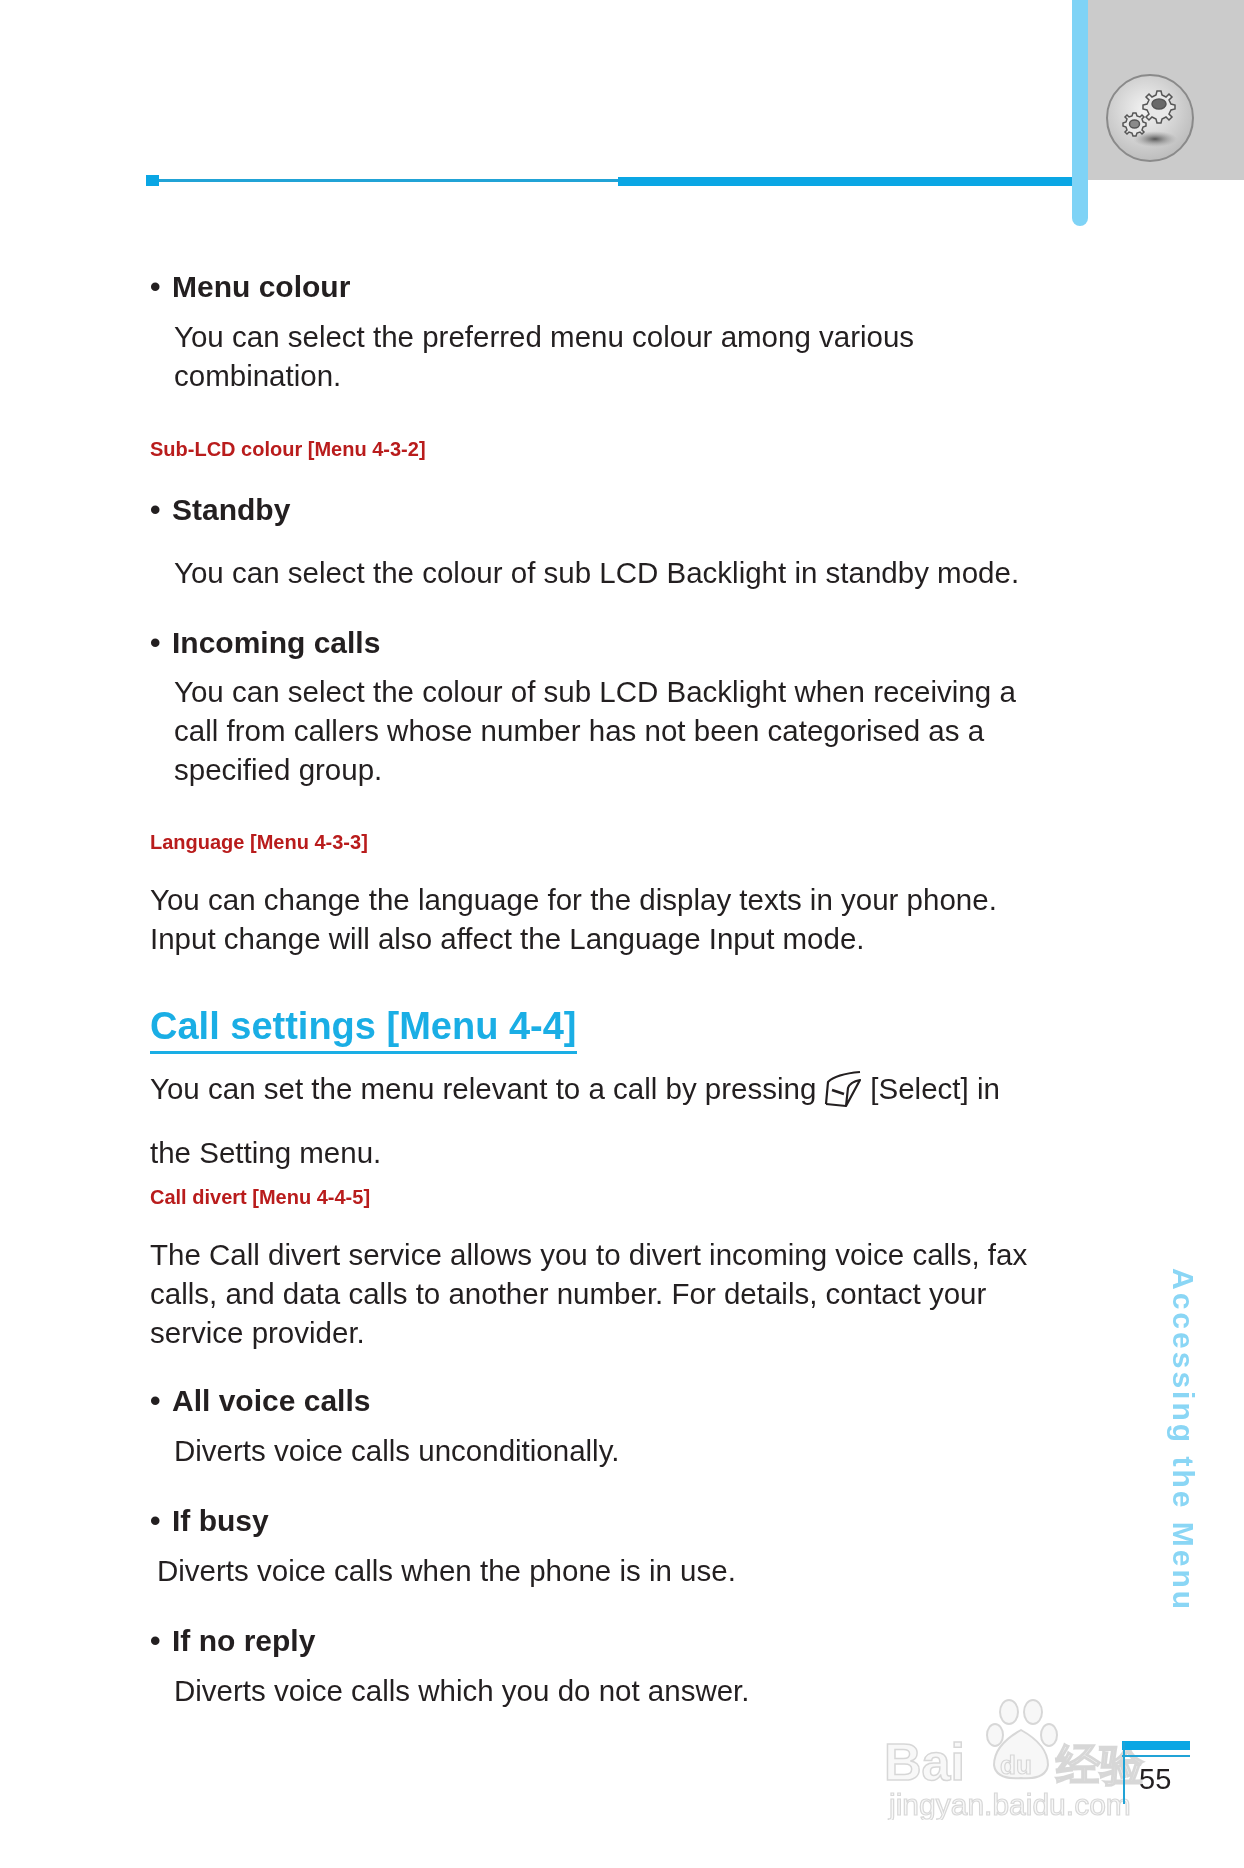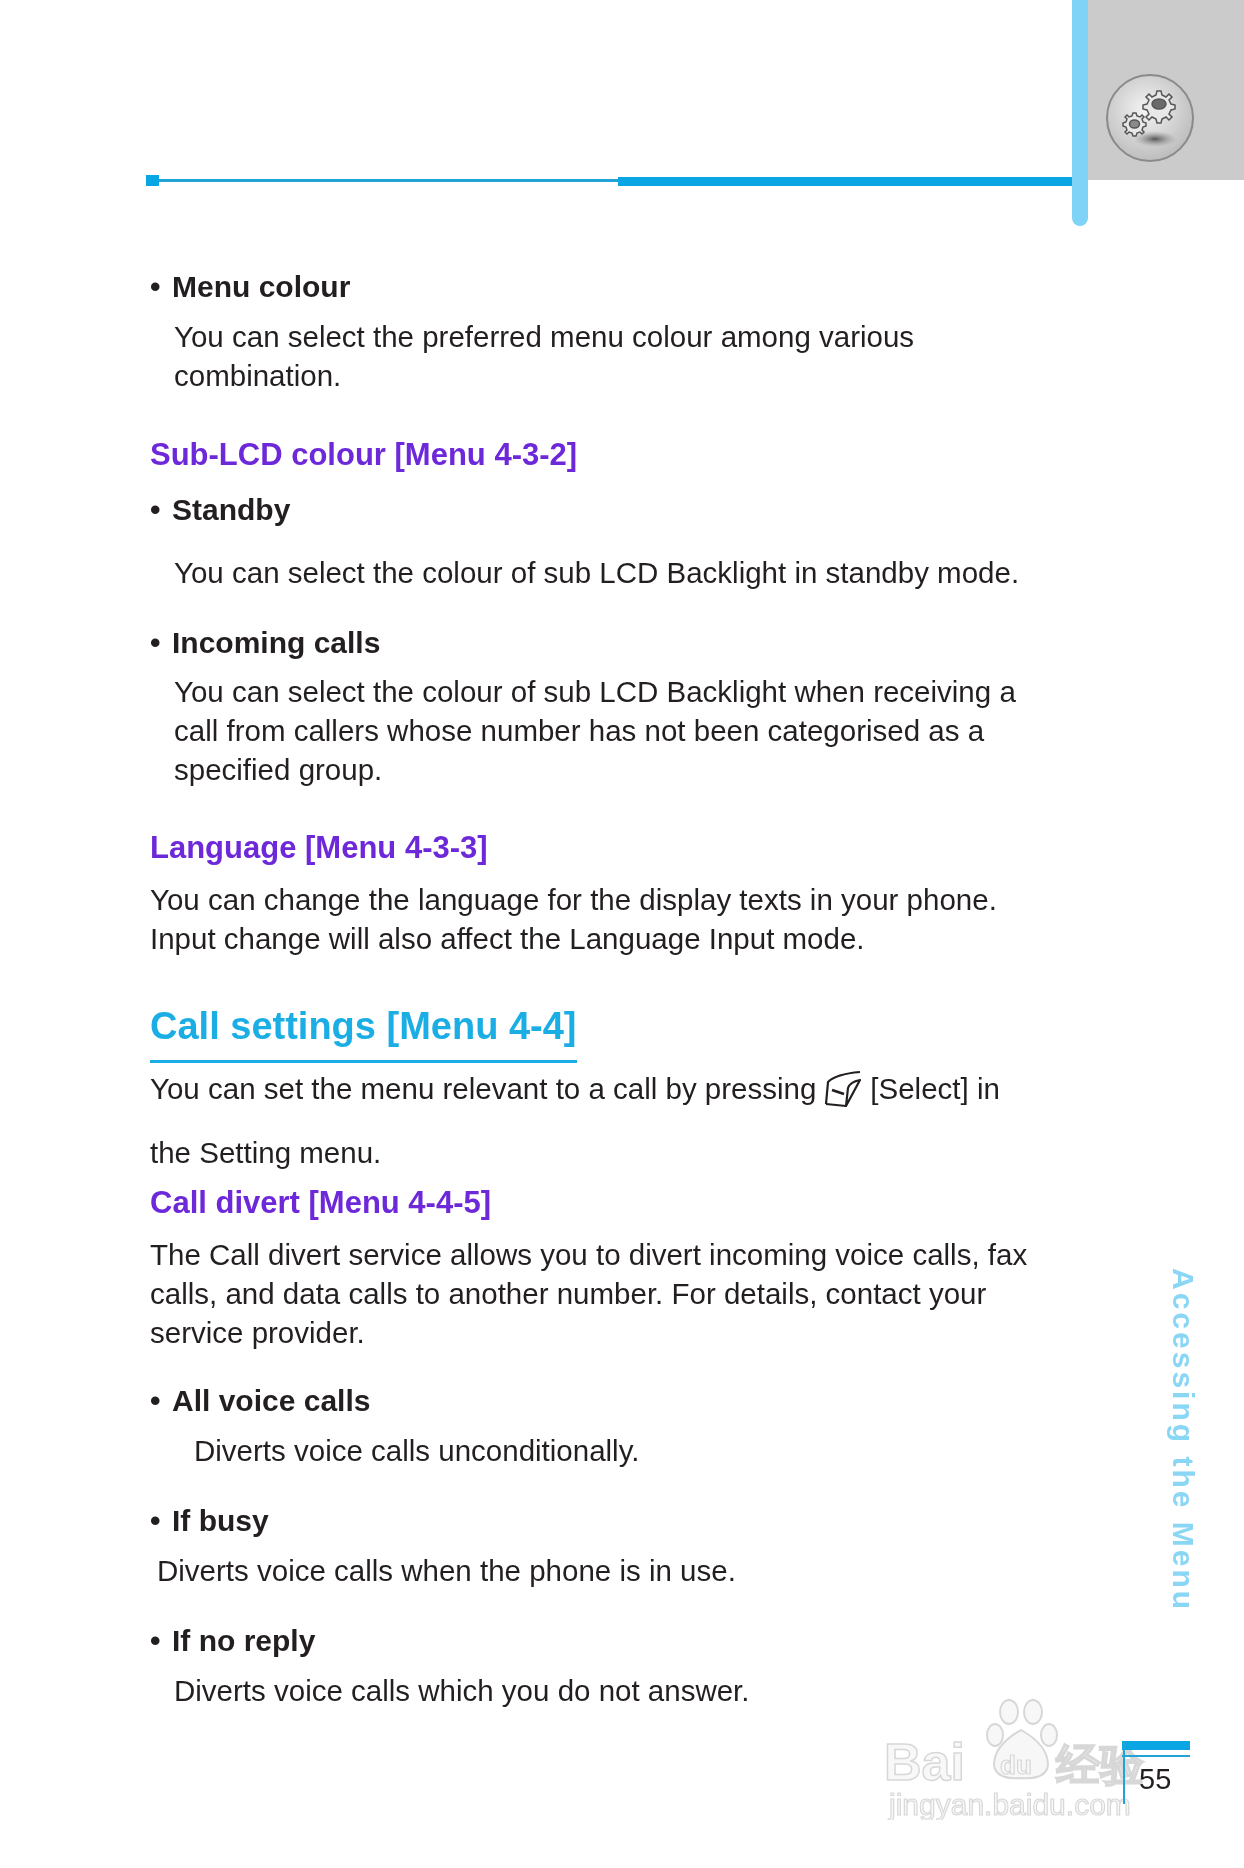--- a/index.html
+++ b/index.html
@@ -33,30 +33,30 @@
       line-height: 1;
     }
     .bullet-title {
       font-weight: bold;
       font-size: 30px;
       color: #231f20;
     }
     .bullet-title .dot { display: inline-block; width: 22px; }
     .body-text { font-size: 29.5px; color: #231f20; }
     .heading {
-      color: #6d28d9;
+      color: #b91c1c;
       font-weight: bold;
-      font-size: 31px;
+      font-size: 20px;
     }
     .heading-big {
       color: #1aaee5;
       font-weight: bold;
       font-size: 38px;
       border-bottom: 3px solid #1aaee5;
-      padding-bottom: 15px;
+      padding-bottom: 6px;
     }
     .inline-icon {
       display: inline-block;
       width: 44px;
       height: 38px;
       vertical-align: -9px;
       margin: 0 4px 0 6px;
     }
 
     
@@ -154,21 +154,21 @@
 <div class="line body-text" style="left:150px; top:1110px;margin-top:28px;">the Setting menu.</div>
 
 <div class="line heading" style="left:150px; top:1187px;">Call divert [Menu 4-4-5]</div>
 <div class="line body-text" style="left:150px; top:1240px;">The Call divert service allows you to divert incoming voice calls, fax</div>
 <div class="line body-text" style="left:150px; top:1279px;">calls, and data calls to another number. For details, contact your</div>
 <div class="line body-text" style="left:150px; top:1318px;">service provider.</div>
 
 <div class="line bullet-title" style="left:150px; top:1386px;">
   <span class="dot">•</span><span>All voice calls</span>
 </div>
-<div class="line body-text" style="left:174px; top:1436px;margin-left:20px;">Diverts voice calls unconditionally.</div>
+<div class="line body-text" style="left:174px; top:1436px;">Diverts voice calls unconditionally.</div>
 
 <div class="line bullet-title" style="left:150px; top:1506px;">
   <span class="dot">•</span><span>If busy</span>
 </div>
 <div class="line body-text" style="left:157px; top:1556px;">Diverts voice calls when the phone is in use.</div>
 
 <div class="line bullet-title" style="left:150px; top:1626px;">
   <span class="dot">•</span><span>If no reply</span>
 </div>
 <div class="line body-text" style="left:174px; top:1676px;">Diverts voice calls which you do not answer.</div>

